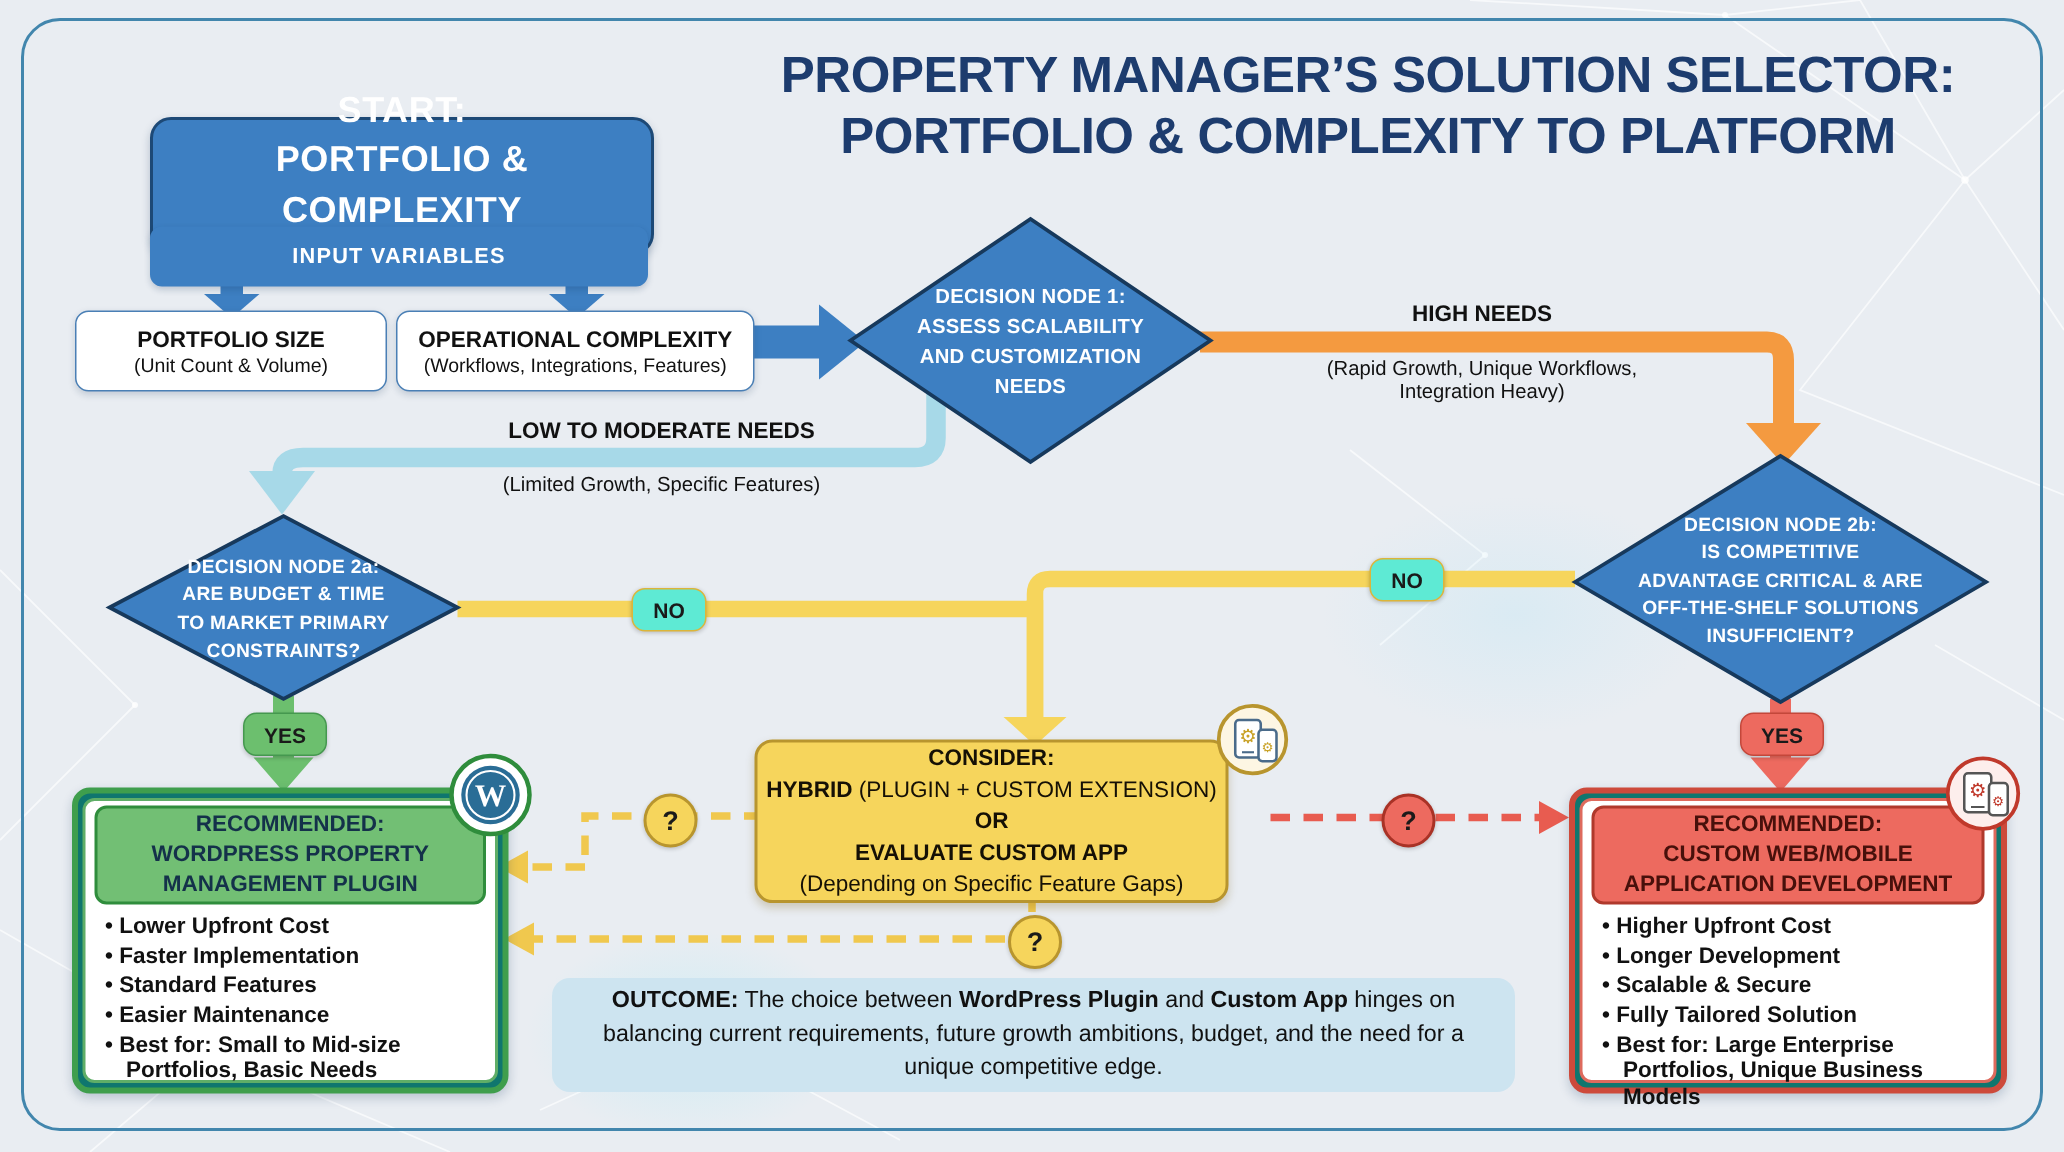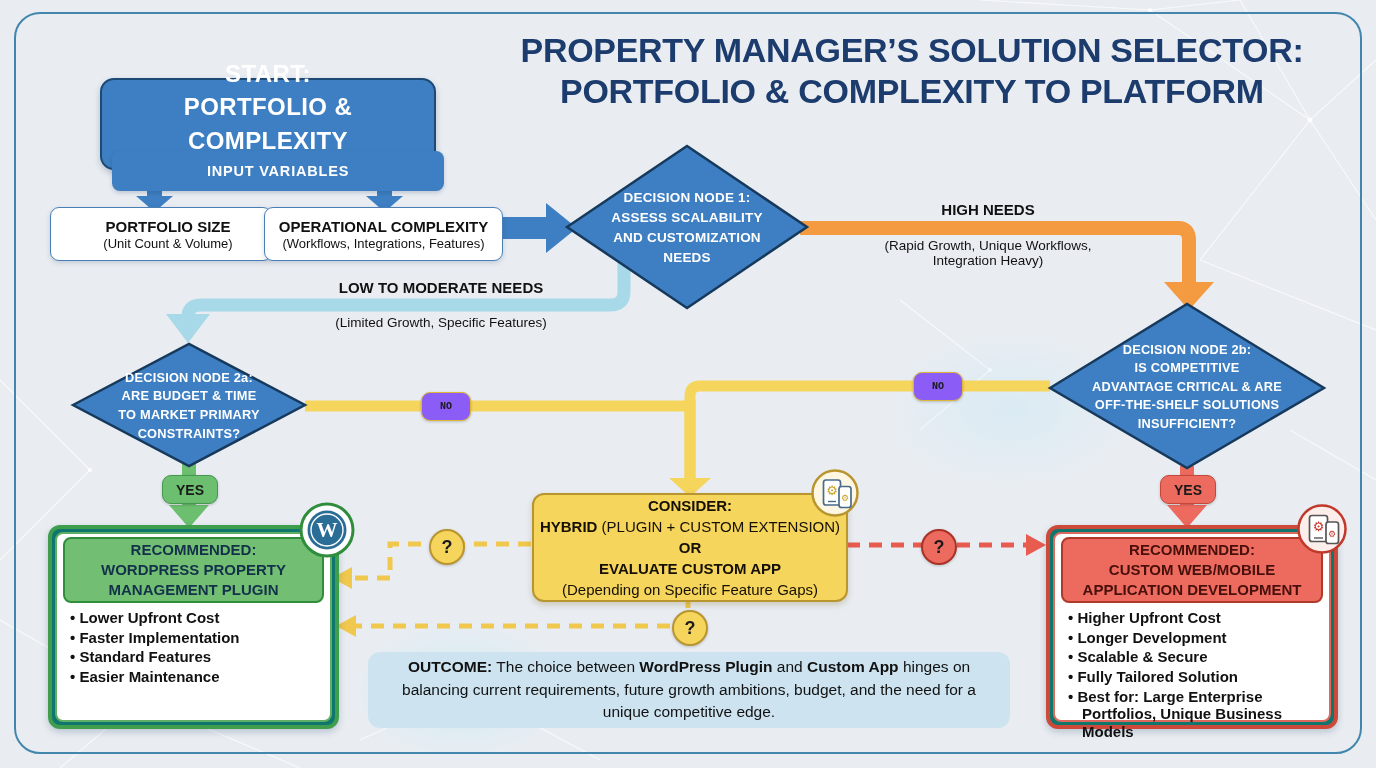--- a/index.html
+++ b/index.html
@@ -24,21 +24,21 @@
   .white-card .s{font-size:13px;color:#111;margin-top:1px;}
 
   .diamond-label{display:flex;align-items:center;justify-content:center;text-align:center;color:#fff;
     font-weight:bold;white-space:pre-line;z-index:3;letter-spacing:.2px;}
 
   .branch-label{font-weight:bold;font-size:15px;color:#111;text-align:center;z-index:3;}
   .branch-sub{font-size:13.5px;color:#111;text-align:center;white-space:pre-line;z-index:3;}
 
   .pill{border-radius:9px;display:flex;align-items:center;justify-content:center;font-weight:bold;
     color:#1a1a1a;z-index:4;box-shadow:0 1px 3px rgba(0,0,0,.2);}
-  .pill-yellow{background:#8b5cf6;border:1.5px solid #dcb53a;font-size:10px;font-family:Liberation Mono, monospace;}
+  .pill-yellow{background:#5eead4;border:1.5px solid #dcb53a;font-size:14px;}
   .pill-green{background:#6cbf6e;border:1.5px solid #45984f;font-size:14px;}
   .pill-red{background:#ed6a5f;border:1.5px solid #c4473a;font-size:14px;}
 
   .qbadge{width:32px;height:32px;border-radius:50%;display:flex;align-items:center;justify-content:center;
     font-weight:bold;font-size:18px;color:#1a1a1a;z-index:4;box-shadow:0 1px 3px rgba(0,0,0,.2);}
   .q-yellow{background:#f6d55c;border:2.5px solid #b8952e;}
   .q-red{background:#ed6a5f;border:2.5px solid #a93226;}
 
   
   .result-outer{background:#0f766e;border-radius:12px;z-index:2;box-shadow:0 3px 7px rgba(20,50,90,.22);}
@@ -167,25 +167,25 @@
 
   <div class="abs flow-title" style="left:480px;top:30px;width:864px;">PROPERTY MANAGER’S SOLUTION SELECTOR:
 PORTFOLIO &amp; COMPLEXITY TO PLATFORM</div>
 
   <div class="abs node-blue" style="left:100px;top:42px;width:332px;height:88px;font-size:24px;line-height:1.4;letter-spacing:.4px;margin-top:36px;">
     <span>START:
 PORTFOLIO &amp; COMPLEXITY
 ASSESSMENT</span>
   </div>
 
-  <div class="abs banner" style="left:112px;top:151px;width:332px;height:40px;">
+  <div class="abs banner" style="left:100px;top:151px;width:332px;height:40px;">
     <span>INPUT VARIABLES</span>
   </div>
 
-  <div class="abs white-card" style="left:50px;top:207px;width:206px;height:52px;padding-left:14px;">
+  <div class="abs white-card" style="left:50px;top:207px;width:206px;height:52px;">
     <div class="t">PORTFOLIO SIZE</div>
     <div class="s">(Unit Count &amp; Volume)</div>
   </div>
 
   <div class="abs white-card" style="left:264px;top:207px;width:237px;height:52px;">
     <div class="t">OPERATIONAL COMPLEXITY</div>
     <div class="s">(Workflows, Integrations, Features)</div>
   </div>
 
   <div class="abs diamond-label" style="left:577px;top:152px;width:220px;height:152px;font-size:13.5px;line-height:1.5;">
@@ -242,33 +242,34 @@
     <div class="result-header green">
       <span>RECOMMENDED:
 WORDPRESS PROPERTY
 MANAGEMENT PLUGIN</span>
     </div>
     <ul class="bullets">
       <li>Lower Upfront Cost</li>
       <li>Faster Implementation</li>
       <li>Standard Features</li>
       <li>Easier Maintenance</li>
+      <li style="width:208px;">Best for: Small to Mid-size Portfolios, Basic Needs</li>
     </ul>
   </div>
 
   <div class="abs icon-circle" style="left:298px;top:501px;">
     <svg width="58" height="58" viewBox="0 0 58 58">
       <circle cx="29" cy="29" r="26" fill="#ffffff" stroke="#2f8d3c" stroke-width="3"></circle>
       <circle cx="29" cy="29" r="19.5" fill="#2a6d96"></circle>
       <circle cx="29" cy="29" r="16" fill="none" stroke="#ffffff" stroke-width="1.4"></circle>
       <text x="29" y="36" text-anchor="middle" font-family="Liberation Serif,serif" font-weight="bold" font-size="21" fill="#ffffff">W</text>
     </svg>
   </div>
 
-  <div class="abs hybrid-box" style="left:532px;top:493px;width:312px;height:105px;">
+  <div class="abs hybrid-box" style="left:503px;top:493px;width:312px;height:105px;">
     <div><span class="b">CONSIDER:</span></div>
     <div><span class="b">HYBRID</span><span> (PLUGIN + CUSTOM EXTENSION)</span></div>
     <div><span class="b">OR</span></div>
     <div><span class="b">EVALUATE CUSTOM APP</span></div>
     <div><span>(Depending on Specific Feature Gaps)</span></div>
   </div>
 
   <div class="abs icon-circle" style="left:810px;top:468px;">
     <svg width="50" height="50" viewBox="0 0 50 50">
       <circle cx="25" cy="25" r="22.5" fill="#fdf6e3" stroke="#b8952e" stroke-width="2.5"></circle>

